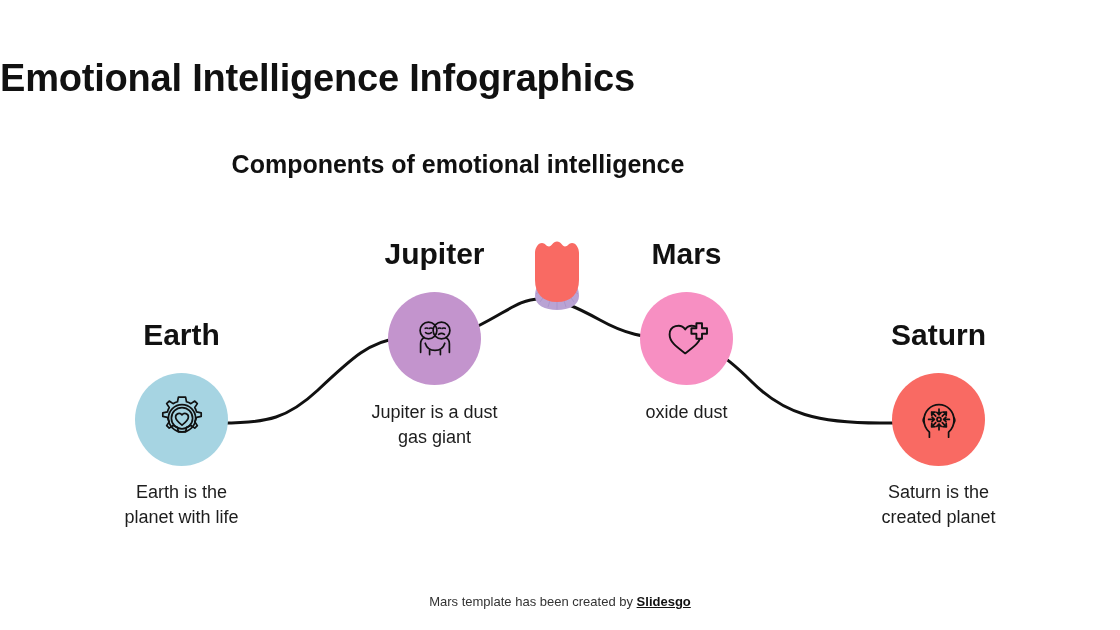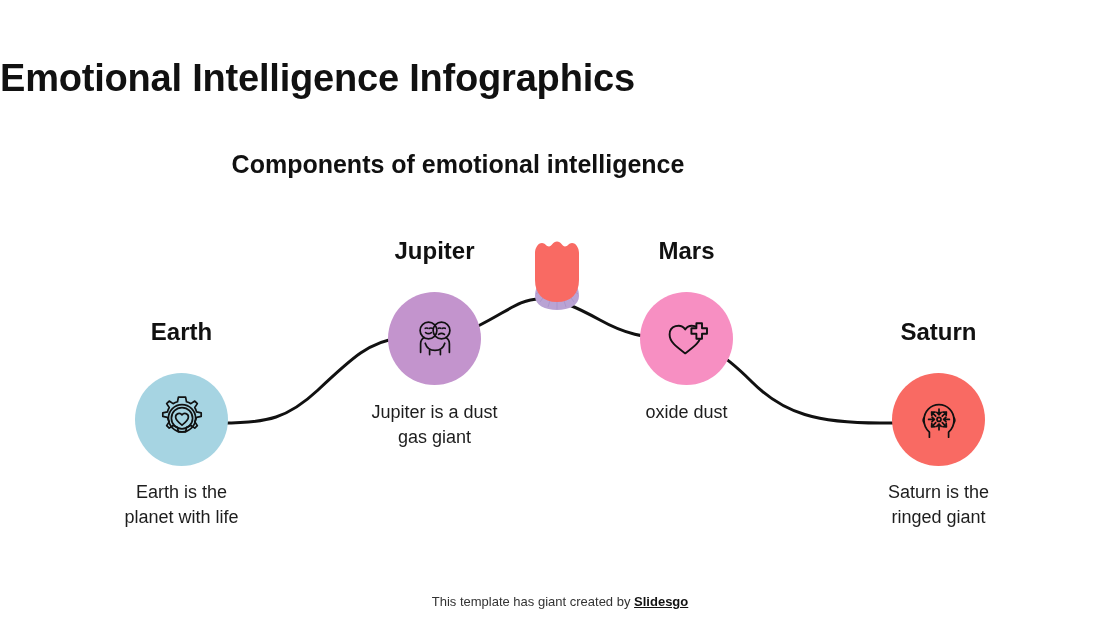--- a/index.html
+++ b/index.html
@@ -65,21 +65,21 @@
     border-radius: 50%;
     display: flex;
     align-items: center;
     justify-content: center;
   }
   .bubble svg { display: block; }
 
   .name {
     position: absolute;
     text-align: center;
-    font-size: 24px;
+    font-size: 30px;
     font-weight: bold;
     color: #111111;
     white-space: nowrap;
   }
   .desc {
     position: absolute;
     text-align: center;
     font-size: 18px;
     line-height: 1.38;
     color: #1d1d1d;
@@ -249,21 +249,21 @@
           <path d="M18.6 18.0 l4.1 4.1 M18.8 21.5 l-0.2 -3.5 3.5 0.2"></path>
           <path d="M33.4 32.8 l-4.1 -4.1 M33.2 29.3 l0.2 3.5 -3.5 -0.2"></path>
           <path d="M33.4 18.0 l-4.1 4.1 M33.2 21.5 l0.2 -3.5 -3.5 0.2"></path>
           <path d="M18.6 32.8 l4.1 -4.1 M18.8 29.3 l-0.2 3.5 3.5 -0.2"></path>
         </g>
       </svg>
     </div>
 
     <div id="saturn-desc" class="desc">
       <div>Saturn is the</div>
-      <div>ringed giant</div>
+      <div>created planet</div>
     </div>
   </div>
 
   <svg id="flower" viewBox="0 0 56 72">
 
     <path d="M28 30 C40 30, 50 44, 50 56 C50 65, 40 70, 28 70 C16 70, 6 65, 6 56 C6 44, 16 30, 28 30 z" fill="#b9a3d4"></path>
     <g stroke="#a48fc6" stroke-width="0.9" opacity="0.75">
       <path d="M28 38 L28 69"></path>
       <path d="M28 38 L19 67"></path>
       <path d="M28 38 L37 67"></path>
@@ -280,17 +280,17 @@
              C32 1.5, 33.5 6.5, 36 6.5
              C38.5 6.5, 40 3, 43 3
              C47 3, 50 8, 50 13
              L50 40
              C50 54, 42 62, 28 62
              C14 62, 6 54, 6 40
              Z" fill="#f96a63"></path>
   </svg>
 
   <div id="footer">
-    <span>This template has giant created by</span>
+    <span>Mars template has been created by</span>
     <span id="footer-brand">Slidesgo</span>
   </div>
 
 </div>
 
 </body></html>

